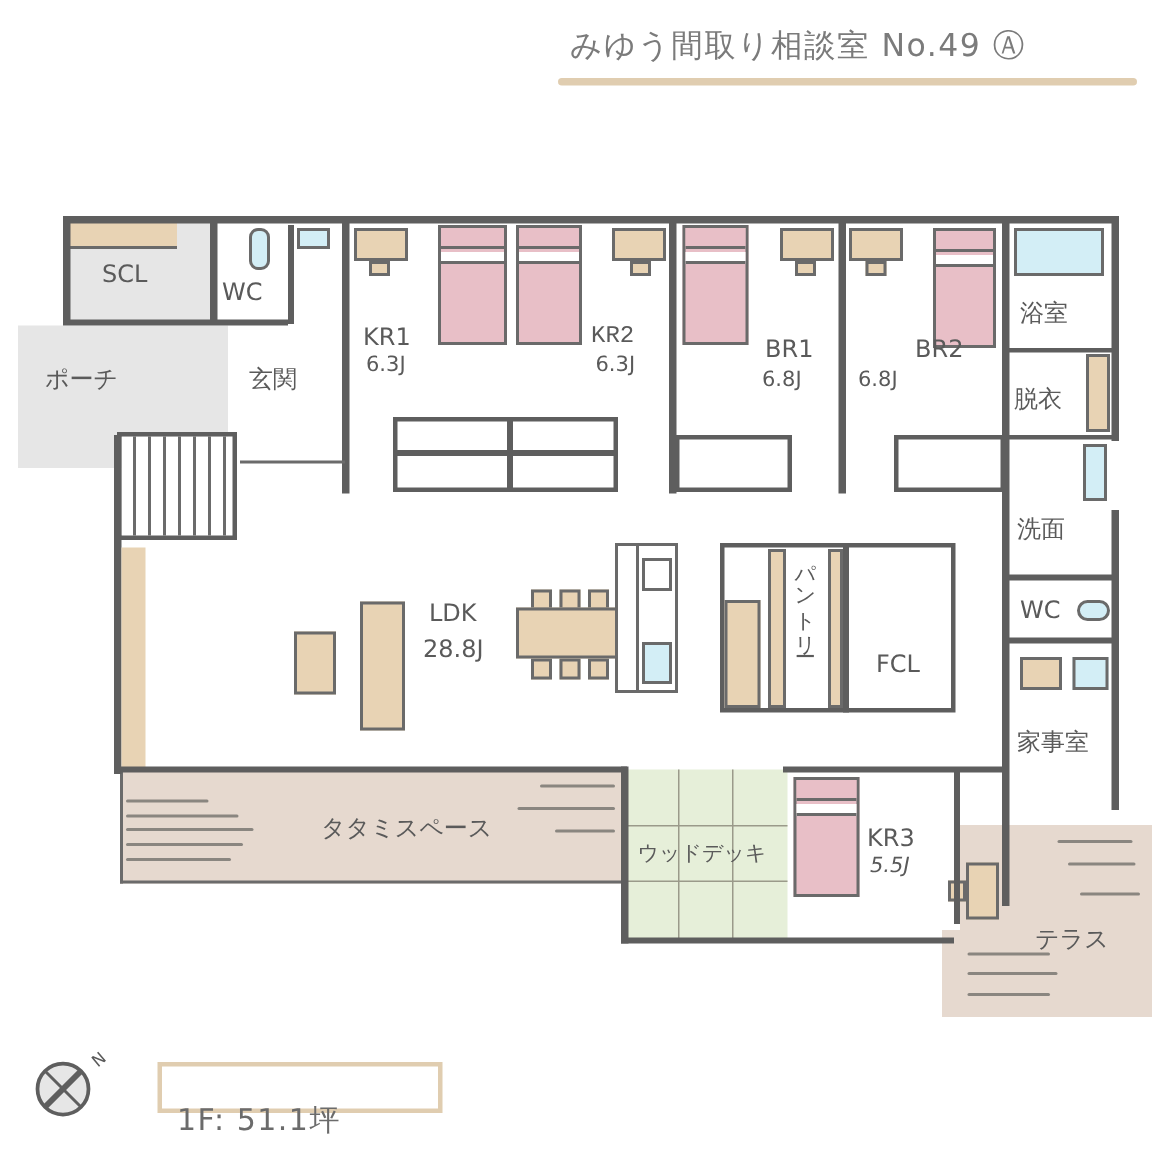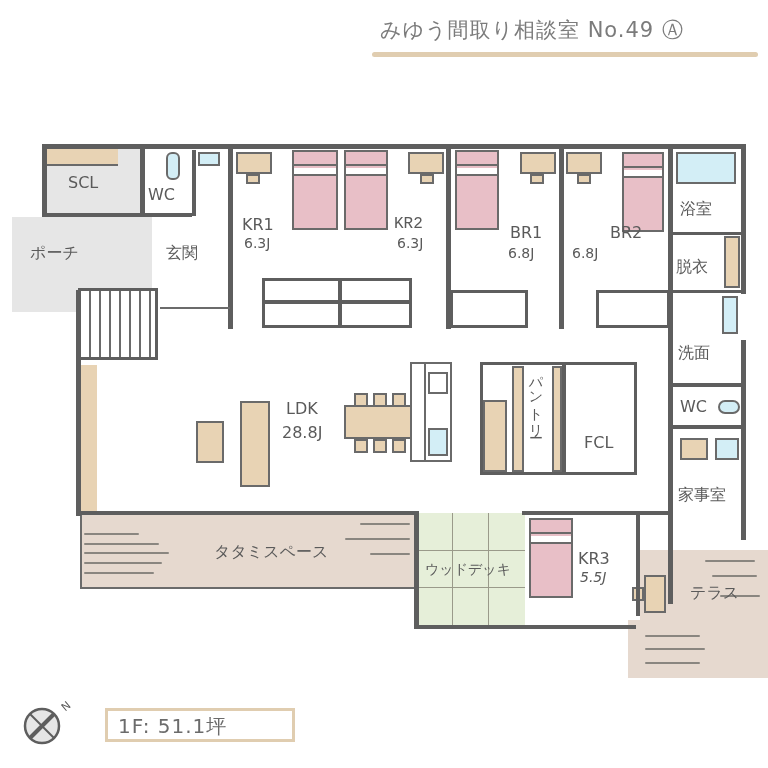--- a/index.html
+++ b/index.html
@@ -19,21 +19,21 @@
   .desk { position: absolute; background: #e8d3b4; border: 2px solid #6a6a6a; }
   .chair { position: absolute; background: #e8d3b4; border: 2px solid #6a6a6a; }
   .water { position: absolute; background: #d3eef6; border: 2px solid #6a6a6a; }
   .label { position: absolute; font-size: 16px; color: #5a5a5a; white-space: nowrap; line-height: 1.1; text-align: left; }
   .label.small { font-size: 14px; }
   .closet { position: absolute; border: 3px solid #5e5e5e; background: #fff; }
   .shelf { position: absolute; background: #e8d3b4; border: 2px solid #6a6a6a; }
   .stripe { position: absolute; height: 2px; background: #8a8680; border-radius: 1px; }
   .grid-line { position: absolute; background: #9a9a8a; }
   .area-box { left: 105px; top: 708px; width: 190px; height: 34px; border: 3px solid #e0cdb0; }
-  .area-text { left: 118px; top: 713px; font-size: 20px; color: #6b6b6b; letter-spacing: 1px; }
+  .area-text { left: 118px; top: 733px; font-size: 20px; color: #6b6b6b; letter-spacing: 1px; }
 </style>
 </head>
 <body>
 
 <div class="abs title">みゆう間取り相談室 No.49 Ⓐ</div>
 <div class="abs title-line"></div>
 
 <div class="abs gray" style="left:44px;top:148px;width:96px;height:68px;"></div>
 <div class="abs gray" style="left:12px;top:217px;width:140px;height:95px;"></div>
 <div class="abs" style="left:46px;top:148px;width:72px;height:18px;background:#e8d3b4;border-bottom:2px solid #6a6a6a;"></div>
@@ -177,21 +177,21 @@
 <div class="label" style="left:680px;top:398px;">WC</div>
 <div class="label" style="left:286px;top:400px;text-align:right;">LDK</div>
 <div class="label" style="left:282px;top:424px;">28.8J</div>
 <div class="label small" style="left:528px;top:366px;writing-mode:vertical-rl;">パントリー</div>
 <div class="label" style="left:584px;top:434px;">FCL</div>
 <div class="label" style="left:678px;top:486px;">家事室</div>
 <div class="label" style="left:214px;top:543px;">タタミスペース</div>
 <div class="label" style="left:425px;top:562px;font-size:14px;">ウッドデッキ</div>
 <div class="label" style="left:578px;top:550px;">KR3</div>
 <div class="label small" style="left:580px;top:570px;font-style:italic;">5.5J</div>
-<div class="label" style="left:690px;top:584px;">テラス</div>
+<div class="label" style="left:690px;top:617px;">テラス</div>
 
 <div class="abs" style="left:22px;top:706px;width:40px;height:40px;">
   <svg width="40" height="40" viewBox="0 0 40 40">
     <circle cx="20" cy="20" r="17" fill="#e6e6e6" stroke="#5e5e5e" stroke-width="2.5"></circle>
     <line x1="8" y1="8" x2="32" y2="32" stroke="#5e5e5e" stroke-width="2"></line>
     <line x1="32" y1="8" x2="8" y2="32" stroke="#5e5e5e" stroke-width="4"></line>
   </svg>
 </div>
 <div class="abs" style="left:62px;top:700px;font-size:11px;transform:rotate(-40deg);">N</div>
 

